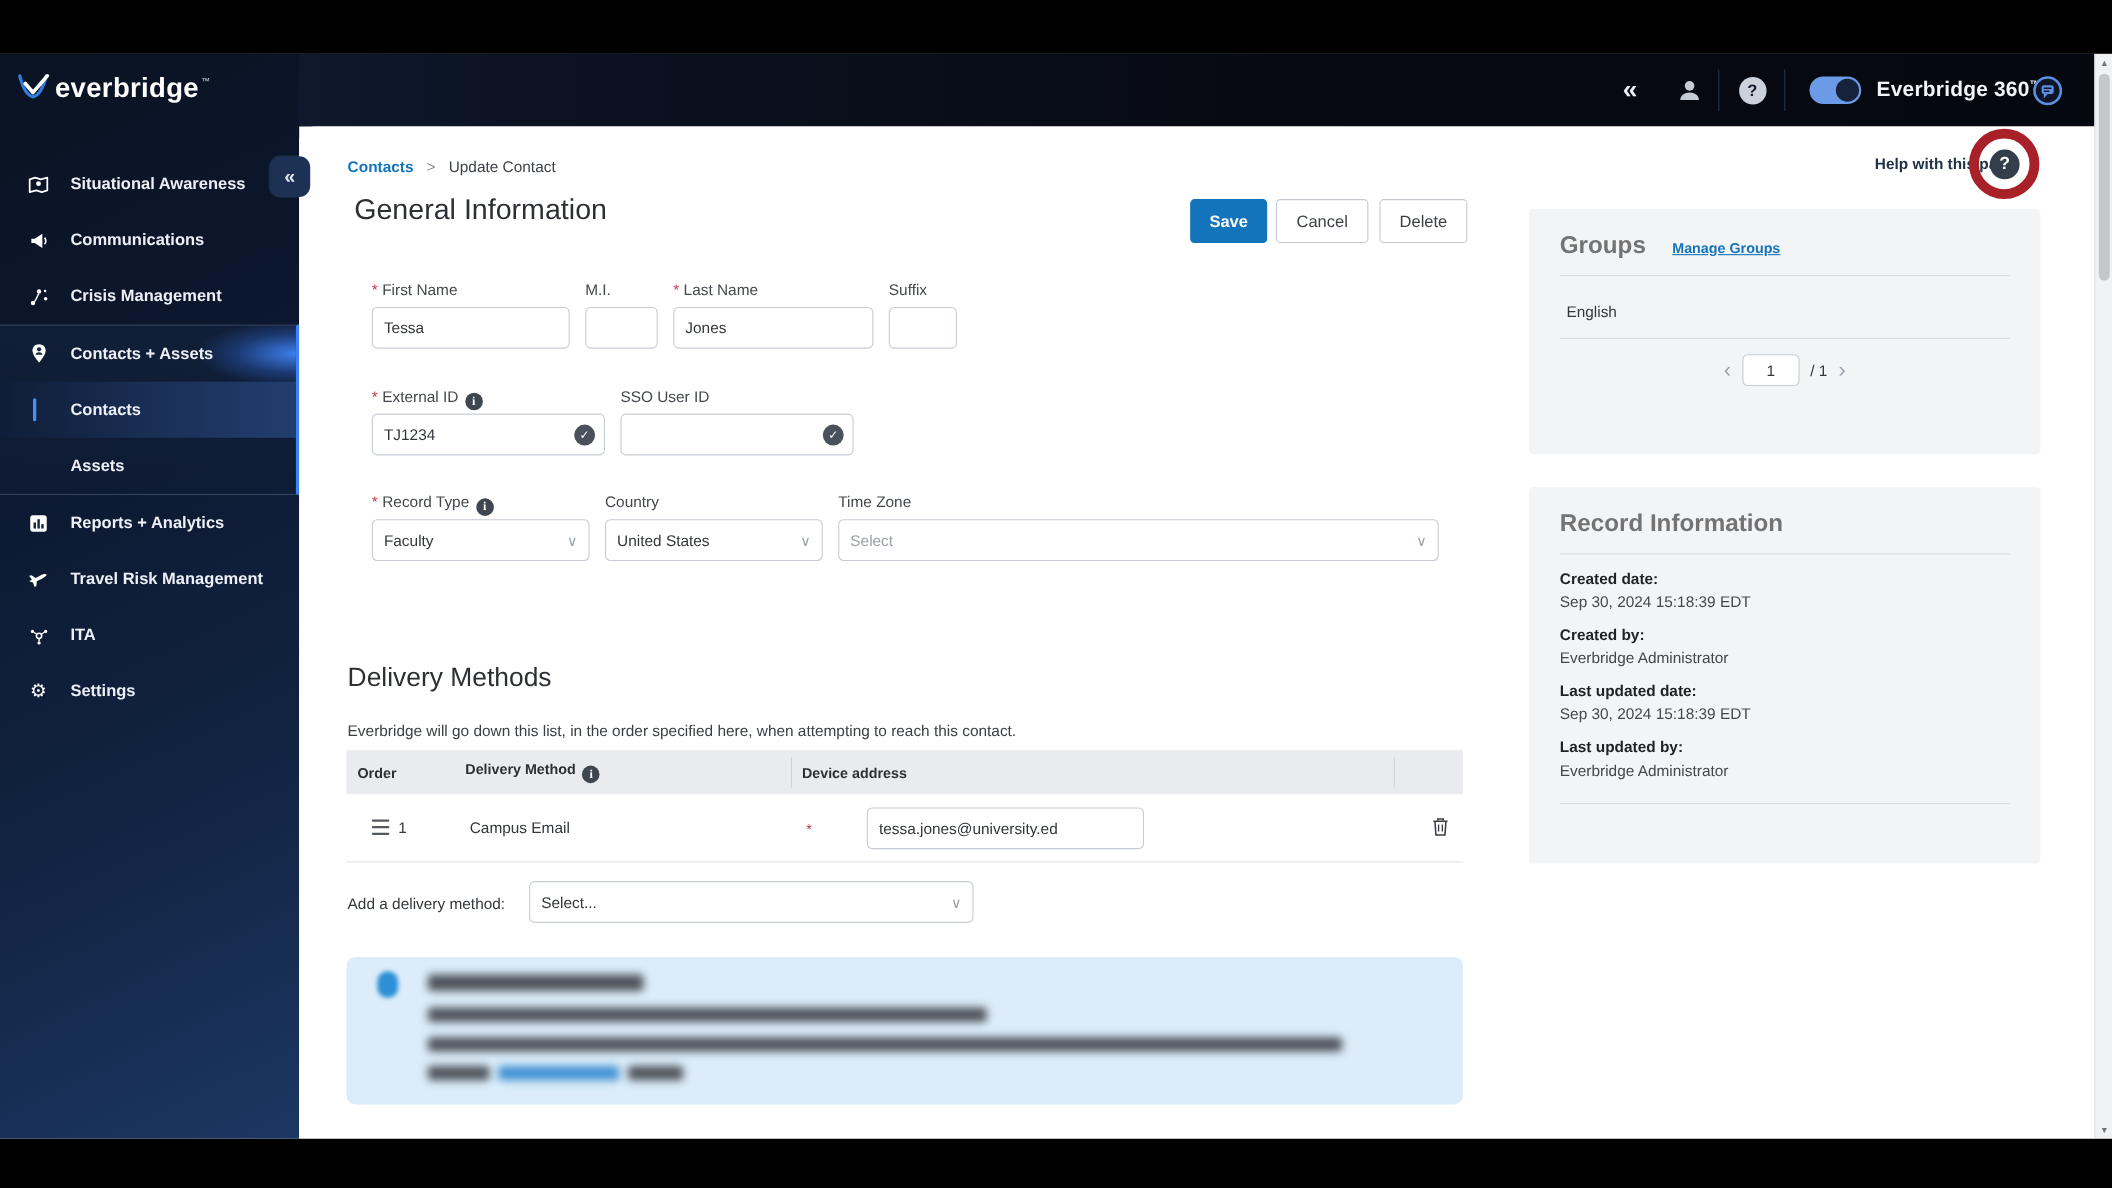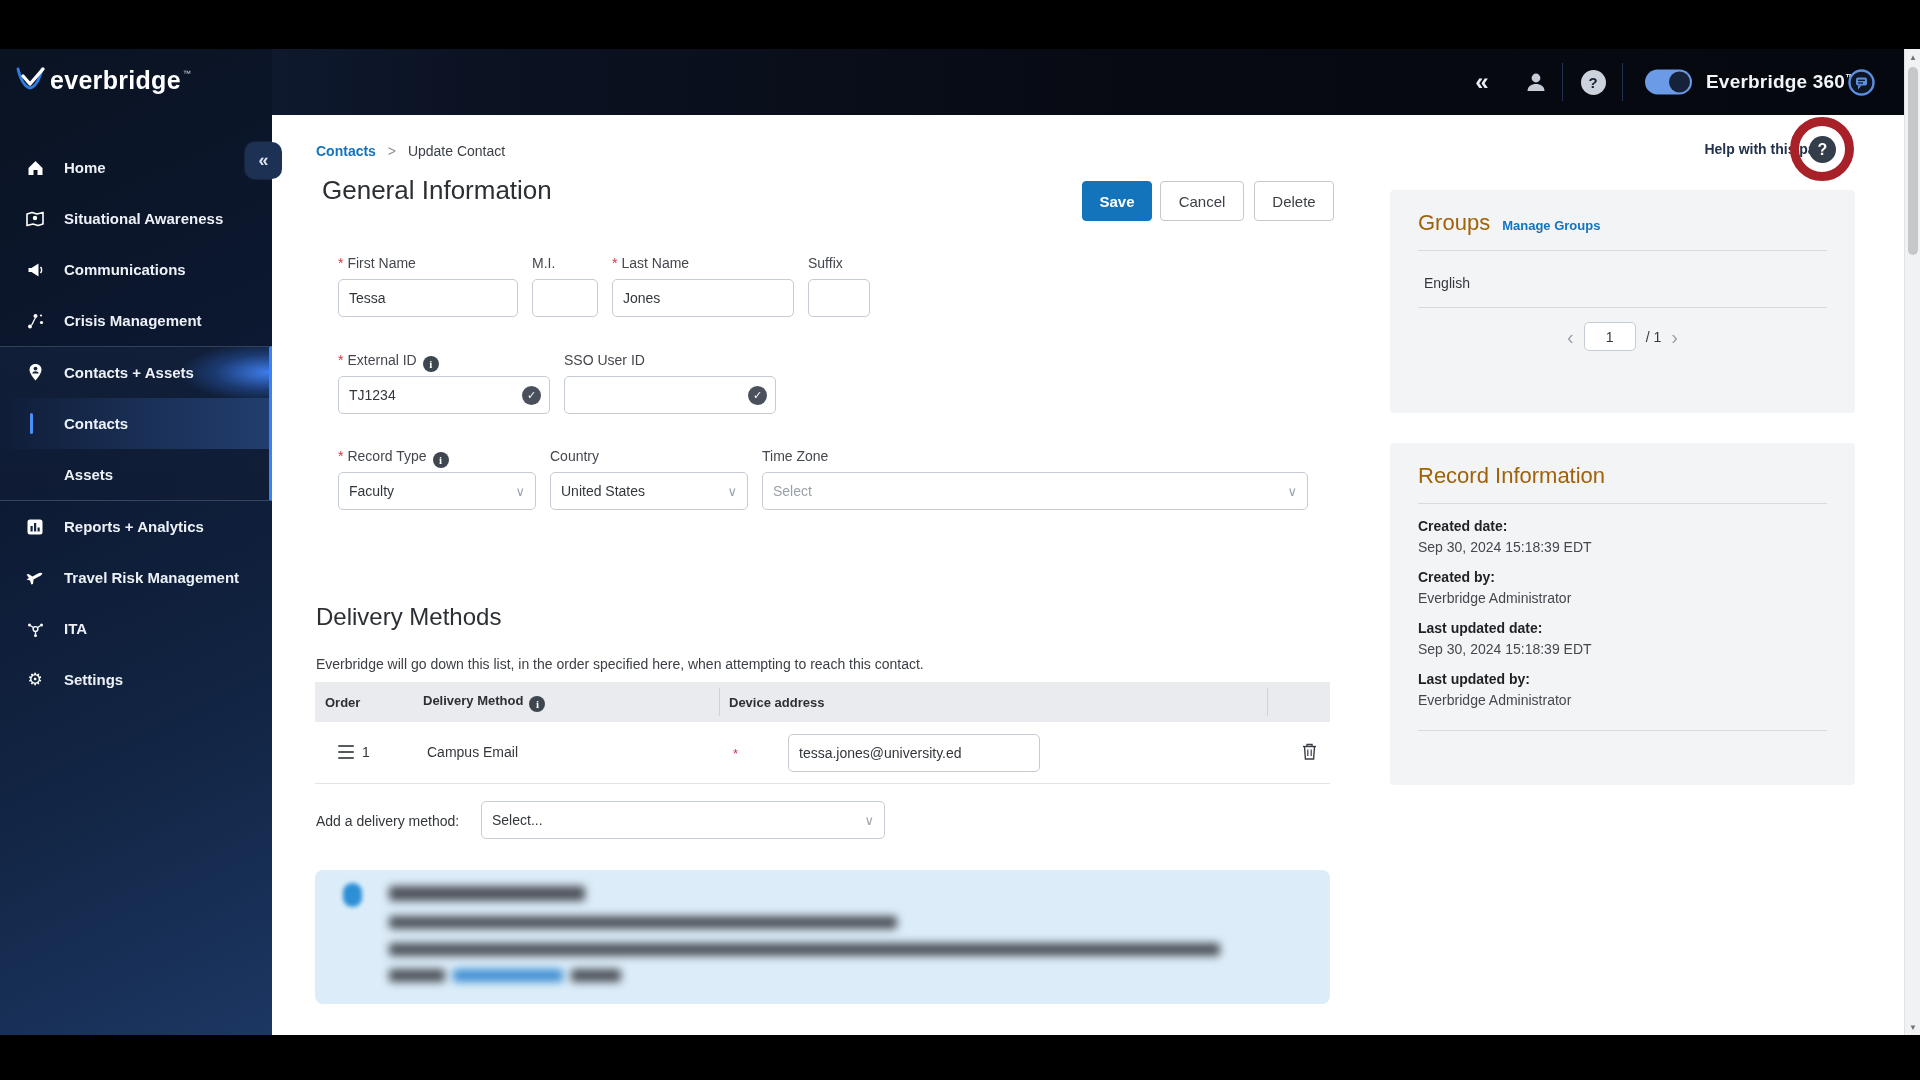--- a/index.html
+++ b/index.html
@@ -106,22 +106,22 @@
               font-weight:bold; color:#22324a; }
   .help-q { position:absolute; left:1537px; top:21px; width:27px; height:27px; border-radius:50%;
             background:#343d4a; color:#fff; font-size:16px; font-weight:bold;
             display:flex; align-items:center; justify-content:center; cursor:pointer; }
   .red-ring { position:absolute; left:1518px; top:2px; width:64px; height:64px; border-radius:50%;
               border:9px solid #a92128; pointer-events:none; }
 
   .card { position:absolute; left:1118px; width:465px; background:#f3f4f6; border-radius:4px; padding:20px 28px; }
   .card-groups { top:75px; height:223px; }
   .card-record { top:328px; height:342px; }
-  .card h2 { font-size:22px; font-weight:400; color:#a16207; display:inline-block; }
-  .manage-link { color:#1374bc; font-size:13px; font-weight:bold; margin-left:12px; cursor:pointer; }
+  .card h2 { font-size:22px; font-weight:700; color:#737373; display:inline-block; }
+  .manage-link { color:#1374bc; font-size:13px; font-weight:bold; margin-left:24px; cursor:pointer;text-decoration:underline; }
   .card-div { height:1px; background:#d7dade; margin:14px 0; }
   .group-item { font-size:14px; color:#33373c; padding:10px 4px 10px 6px; }
   .pager { display:flex; align-items:center; justify-content:center; gap:10px; margin-top:14px; }
   .pg-arrow { color:#9aa1aa; font-size:20px; cursor:pointer; line-height:1; }
   .pg-box { width:52px; height:29px; border:1px solid #c6ccd3; border-radius:5px; background:#fff;
             display:flex; align-items:center; justify-content:center; font-size:14px; color:#33373c; }
   .pg-total { font-size:14px; color:#33373c; }
   .ri-label { font-size:14px; font-weight:bold; color:#1e2125; margin-top:14px; }
   .ri-value { font-size:14px; color:#44484e; margin-top:5px; }
 
@@ -171,28 +171,20 @@
     <div class="logo">
       <svg width="34" height="30" viewBox="0 0 34 30">
         <path d="M4 4 C7 16 11 22 16 23 C21 22 25 16 28 4" stroke="#2e7de0" stroke-width="3" fill="none" stroke-linecap="round"></path>
         <path d="M9 11 L16 19 L29 4" stroke="#ffffff" stroke-width="3.4" fill="none" stroke-linecap="round" stroke-linejoin="round"></path>
       </svg>
       <span class="logo-text">everbridge</span>
       <span class="logo-tm">™</span>
     </div>
 
     <div class="nav">
-      <div class="nav-item">
-        <span class="nav-icon">
-          <svg width="19" height="18" viewBox="0 0 18 18">
-              <path d="M2 9 L9 2 L16 9 V16 H11 V11 H7 V16 H2 Z" fill="#fff"></path>
-            </svg>
-        </span>
-        <span class="nav-label">Home</span>
-      </div>
       <div class="nav-item">
         <span class="nav-icon">
           <svg width="20" height="18" viewBox="0 0 20 18">
               <path d="M2 4 L7 2.4 L12 4 L18 2.4 V14 L13 15.6 L8 14 L2 15.6 Z" fill="none" stroke="#fff" stroke-width="1.6" stroke-linejoin="round"></path>
               <circle cx="10" cy="8" r="2.2" fill="#fff"></circle>
             </svg>
         </span>
         <span class="nav-label">Situational Awareness</span>
       </div>
       <div class="nav-item">

